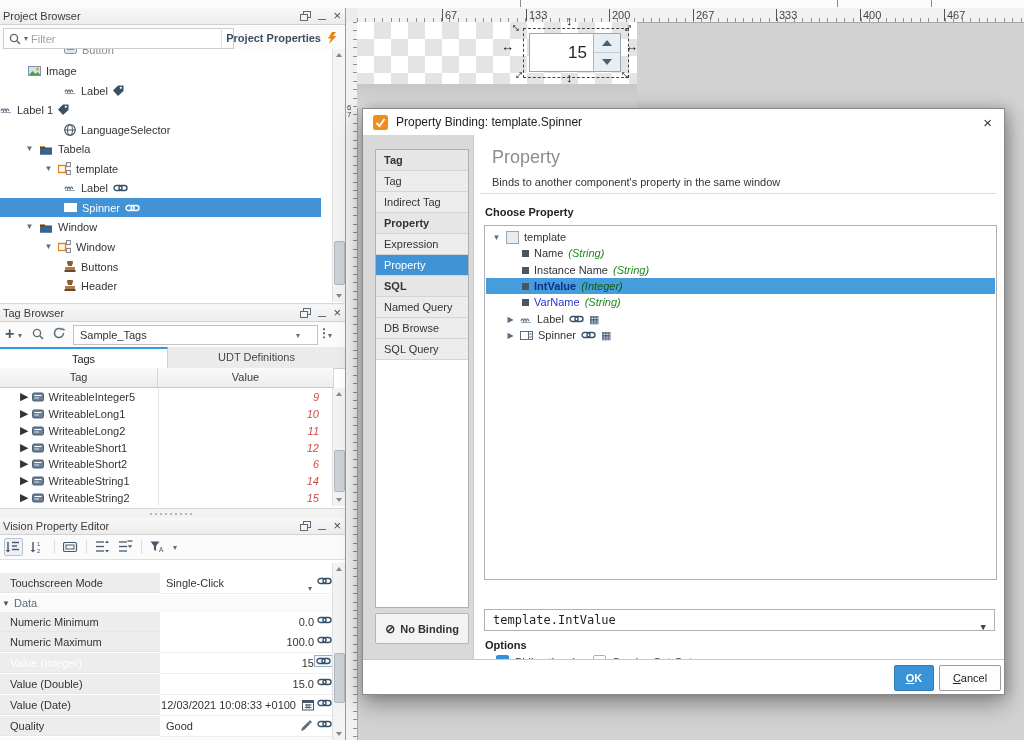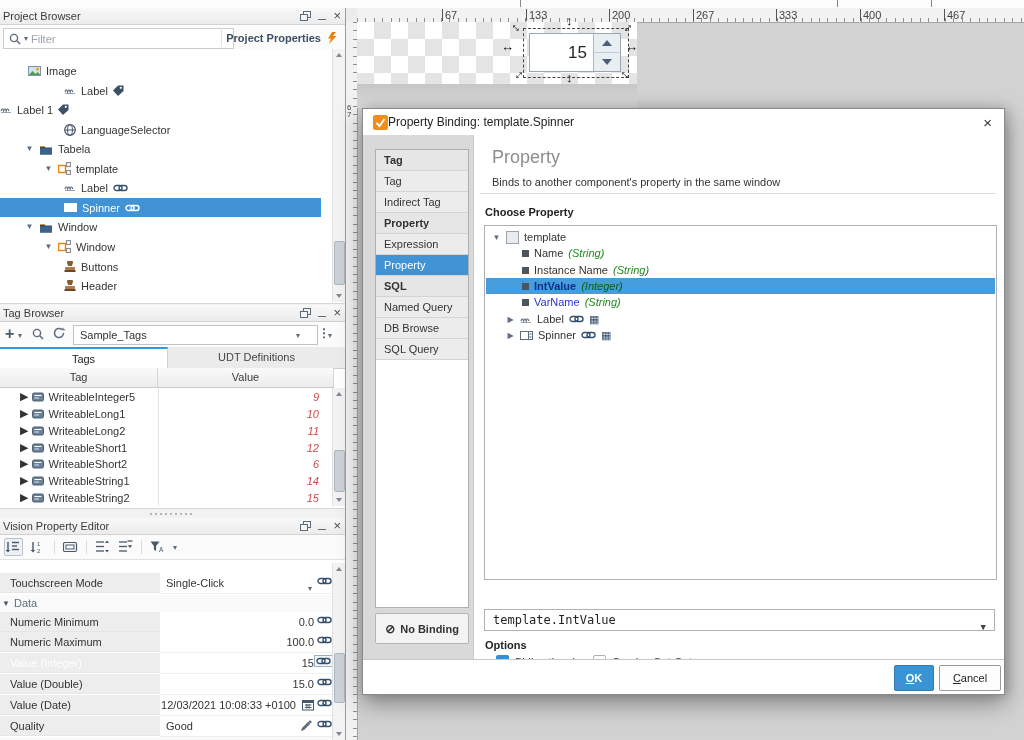--- a/index.html
+++ b/index.html
@@ -81,21 +81,21 @@
              font-size:17px;color:#20262e;}
   .spinbtns{width:26px;border-left:1px solid #aab6c2;background:#e9eef3;display:flex;flex-direction:column;}
   .spinbtns div{flex:1;display:flex;align-items:center;justify-content:center;}
   .spinbtns div:first-child{border-bottom:1px solid #c3ccd6;}
   .tri-up{width:0;height:0;border-left:5px solid transparent;border-right:5px solid transparent;border-bottom:6px solid #4a6078;}
   .tri-dn{width:0;height:0;border-left:5px solid transparent;border-right:5px solid transparent;border-top:6px solid #4a6078;}
   
   .dialog{left:362px;top:108px;width:643px;height:587px;background:#fff;border:1px solid #8a8a8a;
           box-shadow:0 8px 22px rgba(0,0,0,.38),3px 0 10px rgba(0,0,0,.15);box-sizing:border-box;}
   .dtitle{position:absolute;left:0;top:0;right:0;height:26px;background:#fff;border-bottom:1px solid #e6e6e6;
-          display:flex;align-items:center;padding-left:10px;font-size:12px;color:#222;}
+          display:flex;align-items:center;gap:8px;padding-left:10px;font-size:12px;color:#222;}
   .dclose{position:absolute;right:12px;top:5px;font-size:15px;color:#333;}
   .dleft{position:absolute;left:0;top:26px;width:110px;bottom:35px;background:#d9d9d9;border-right:1px solid #c9c9c9;}
   .navbox{position:absolute;left:12px;top:14px;width:92px;height:457px;background:#fff;border:1px solid #b0b0b0;}
   .navitem{height:20px;line-height:20px;padding-left:8px;background:#ececec;border-bottom:1px solid #d4d4d4;color:#333;white-space:nowrap;}
   .navitem.hdr{font-weight:bold;background:#e6e6e6;}
   .navitem.sel{background:#4293d6;color:#fff;}
   .nobind{position:absolute;left:12px;top:478px;width:92px;height:29px;background:#f3f3f3;border:1px solid #b5b5b5;border-radius:2px;
           display:flex;align-items:center;justify-content:center;gap:5px;font-weight:bold;color:#333;}
   .dmain{position:absolute;left:111px;top:26px;right:0;bottom:35px;background:#fff;}
   .dheading{position:absolute;left:18px;top:12px;font-size:18px;color:#8d8d8d;}
@@ -283,20 +283,26 @@
           <span>Filter</span>
         </div>
         <div class="ppbtn">
           <span>Project Properties</span>
           <svg class="ic" width="11" height="12">
               <use href="#i-bolt"></use>
             </svg>
         </div>
       </div>
       <div class="treebox" style="left:0;top:41px;width:333px;height:253px">
+        <div class="trow" style="top:-9px;padding-left:64px;color:#8a8a8a">
+          <svg class="ic" width="13" height="9">
+              <use href="#i-buttoncmp"></use>
+            </svg>
+          <span>Button</span>
+        </div>
         <div class="trow" style="top:12px;padding-left:28px">
           <svg class="ic" width="13" height="10">
               <use href="#i-image"></use>
             </svg>
           <span>Image</span>
         </div>
         <div class="trow" style="top:32px;padding-left:64px">
           <svg class="ic" width="12" height="9">
               <use href="#i-label"></use>
             </svg>

